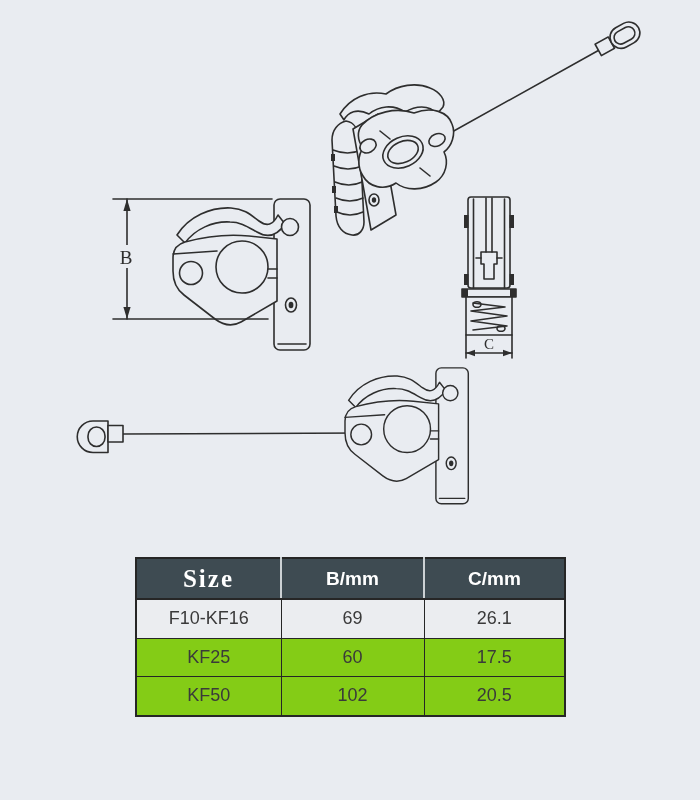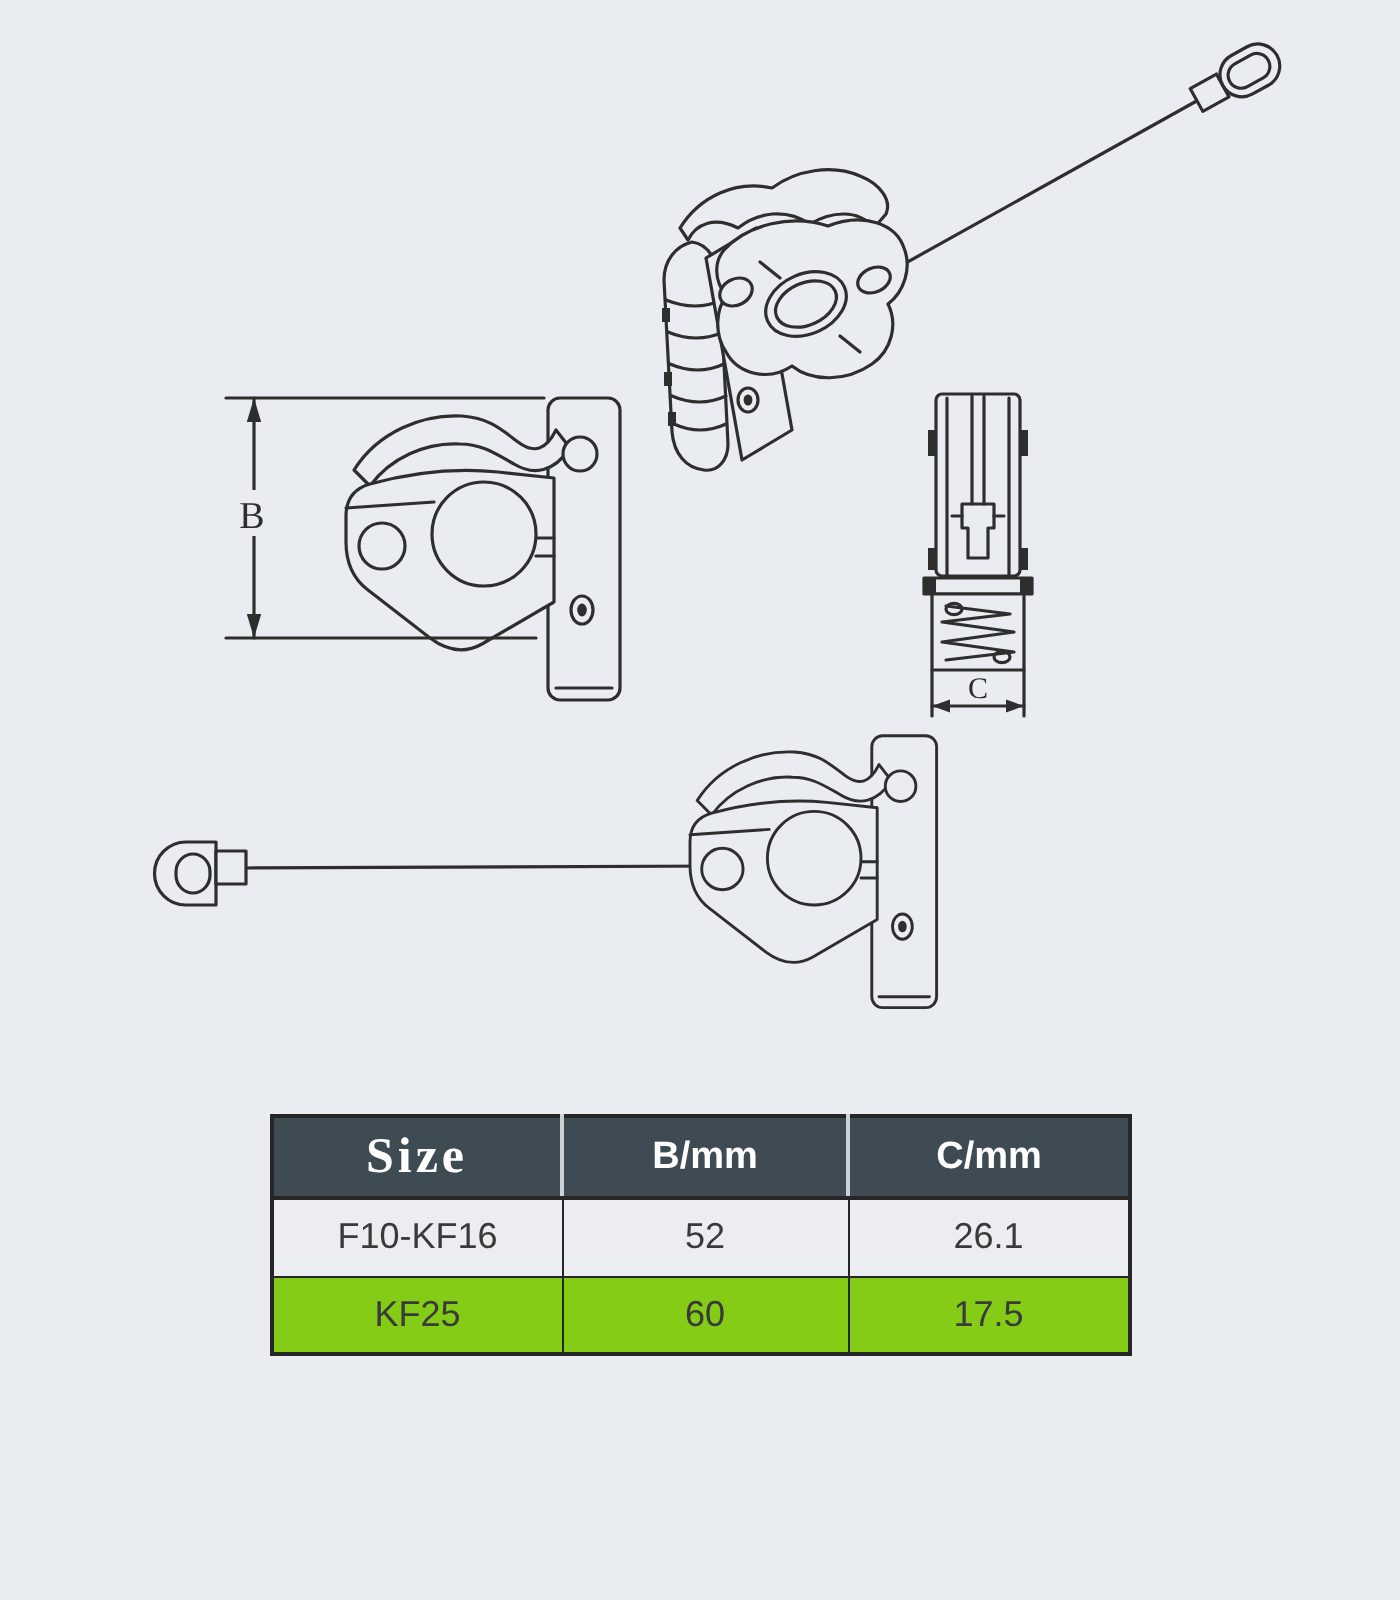--- a/index.html
+++ b/index.html
@@ -182,24 +182,29 @@
     <thead>
       <tr>
         <th class="size-h">Size</th>
         <th>B/mm</th>
         <th>C/mm</th>
       </tr>
     </thead>
     <tbody>
       <tr class="light">
         <td>F10-KF16</td>
-        <td>52</td>
+        <td>69</td>
         <td>26.1</td>
       </tr>
       <tr class="dark">
         <td>KF25</td>
         <td>60</td>
         <td>17.5</td>
       </tr>
+      <tr class="dark">
+        <td>KF50</td>
+        <td>102</td>
+        <td>20.5</td>
+      </tr>
     </tbody>
   </table>
 
 </div>
 
 </body></html>

